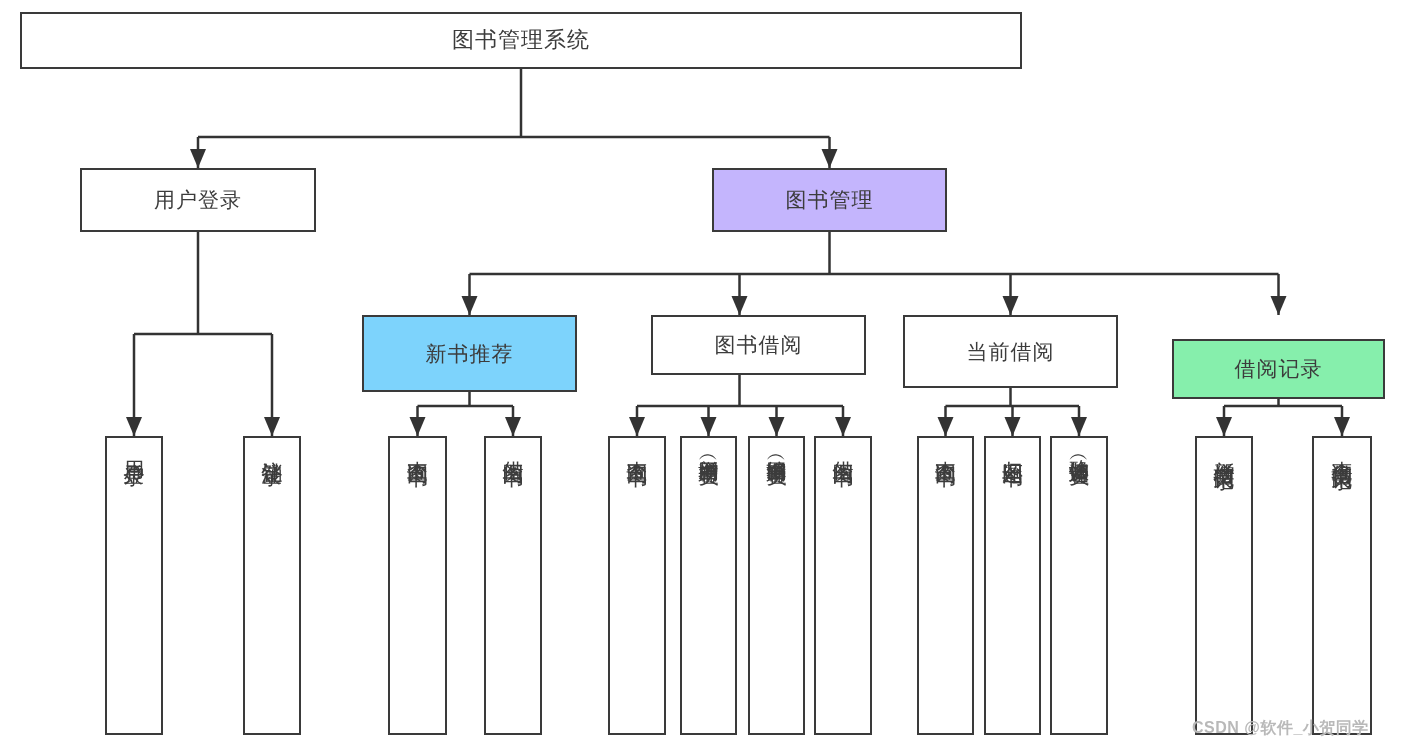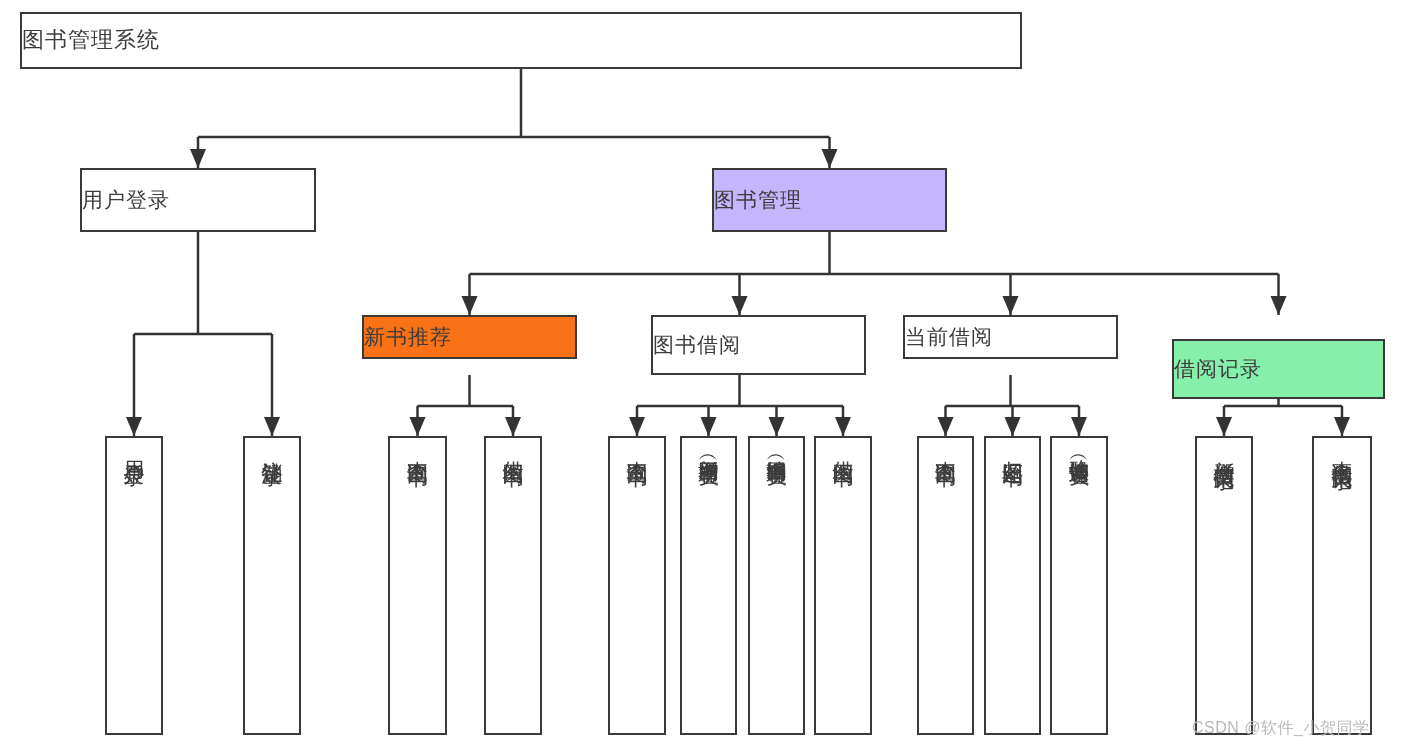--- a/index.html
+++ b/index.html
@@ -26,21 +26,21 @@
     height: 747px;
     pointer-events: none;
   }
   .node {
     position: absolute;
     box-sizing: border-box;
     background: #ffffff;
     border: 2px solid #3a3a3a;
     display: flex;
     align-items: center;
-    justify-content: flex-start;
+    justify-content: center;
     color: #3c3c3c;
   }
   .node.horizontal {
     font-size: 21px;
     letter-spacing: 1px;
     line-height: 1.1;
   }
   .node.root {
     font-size: 22px;
   }
@@ -131,27 +131,27 @@
   <div id="nodes-layer">
       <div class="node horizontal root" style="left: 20px; top: 12px; width: 1002px; height: 57px; border-color: rgb(58, 58, 58); background: rgb(255, 255, 255);">
         <span>图书管理系统</span>
       </div>
       <div class="node horizontal" style="left: 80px; top: 168px; width: 236px; height: 64px; border-color: rgb(58, 58, 58); background: rgb(255, 255, 255);">
         <span>用户登录</span>
       </div>
       <div class="node horizontal" style="left: 712px; top: 168px; width: 235px; height: 64px; border-color: rgb(58, 58, 58); background: #c4b5fd;">
         <span>图书管理</span>
       </div>
-      <div class="node horizontal" style="left: 362px; top: 315px; width: 215px; height: 44px; border-color: rgb(58, 58, 58); background: #f97316;">
+      <div class="node horizontal" style="left: 362px; top: 315px; width: 215px; height: 77px; border-color: rgb(58, 58, 58); background: #7dd3fc;">
         <span>新书推荐</span>
       </div>
       <div class="node horizontal" style="left: 632px; top: 315px; width: 215px; height: 60px; border-color: rgb(58, 58, 58); background: rgb(255, 255, 255); margin-left: 19px;">
         <span>图书借阅</span>
       </div>
-      <div class="node horizontal" style="left: 903px; top: 315px; width: 215px; height: 44px; border-color: rgb(58, 58, 58); background: rgb(255, 255, 255);">
+      <div class="node horizontal" style="left: 903px; top: 315px; width: 215px; height: 73px; border-color: rgb(58, 58, 58); background: rgb(255, 255, 255);">
         <span>当前借阅</span>
       </div>
       <div class="node horizontal" style="left: 1172px; top: 315px; width: 213px; height: 60px; border-color: rgb(58, 58, 58); background: #86efac; margin-top: 24px;">
         <span>借阅记录</span>
       </div>
       <div class="node vertical" style="left: 105px; top: 436px; width: 58px; height: 299px; border-color: rgb(58, 58, 58); background: rgb(255, 255, 255);">
         <span class="vlabel">用户登录</span>
       </div>
       <div class="node vertical" style="left: 243px; top: 436px; width: 58px; height: 299px; border-color: rgb(58, 58, 58); background: rgb(255, 255, 255);">
         <span class="vlabel">注销登录</span>
@@ -183,14 +183,14 @@
       <div class="node vertical" style="left: 1050px; top: 436px; width: 58px; height: 299px; border-color: rgb(58, 58, 58); background: rgb(255, 255, 255);">
         <span class="vlabel tall">确认归还（管理员）</span>
       </div>
       <div class="node vertical" style="left: 1195px; top: 436px; width: 58px; height: 299px; border-color: rgb(58, 58, 58); background: rgb(255, 255, 255);">
         <span class="vlabel">新增借阅记录</span>
       </div>
       <div class="node vertical" style="left: 1312px; top: 436px; width: 60px; height: 299px; border-color: rgb(58, 58, 58); background: rgb(255, 255, 255);">
         <span class="vlabel">查询借阅记录</span>
       </div>
     </div>
-  <div class="watermark" style="left: 1192px; top: 718px;">CSDN @软件_小贺同学</div>
+  <div class="watermark" style="left: 1192px; top: 718px; font-weight: bold;">CSDN @软件_小贺同学</div>
 </div>
 
 </body></html>

